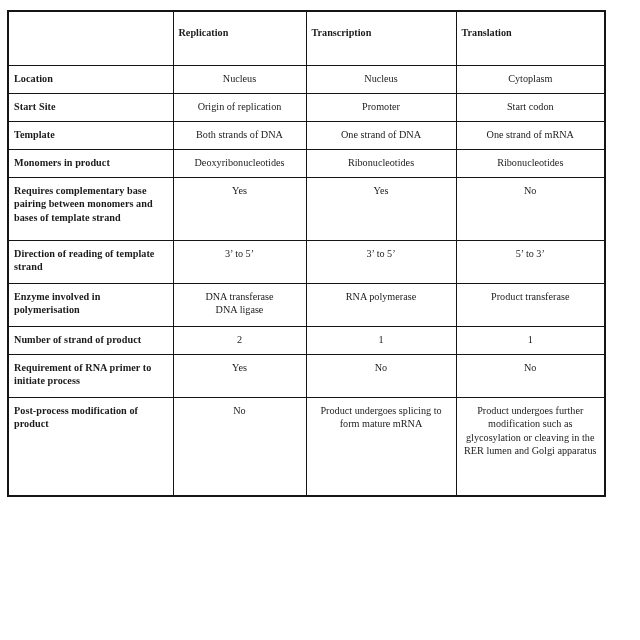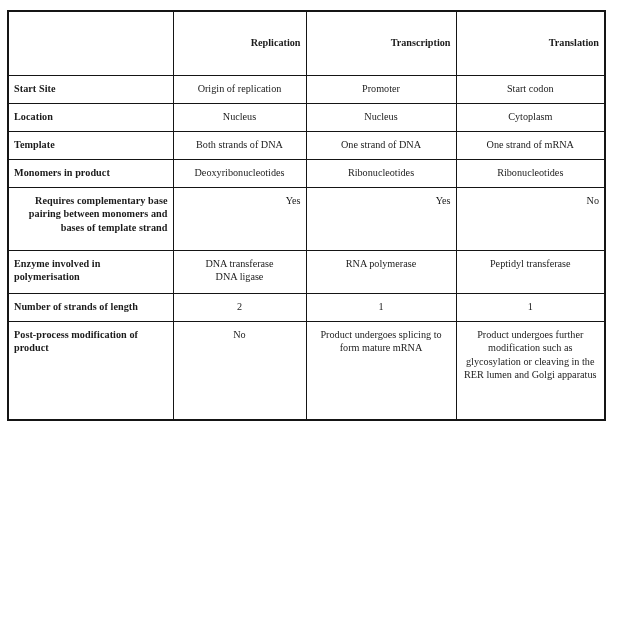--- a/index.html
+++ b/index.html
@@ -53,36 +53,36 @@
 
   
   td.val {
     text-align: center;
     font-weight: normal;
   }
 
   
   tr.head td {
     font-weight: bold;
-    text-align: right;
-    padding-top: 24px;
+    text-align: left;
+    padding-top: 14px;
     padding-bottom: 9px;
   }
   tr.head td.corner {
     border-left: none;
   }
 
   .multiline {
     white-space: pre-line;
   }
 
   
   tr.h-sm td { height: 15px; }
   tr.h-md td { height: 30px; }
-  tr.h-lg td { height: 50px; text-align: right; }
+  tr.h-lg td { height: 50px; }
   tr.h-xl td { height: 85px; }
 </style>
 </head>
 <body>
 
 <div id="table-wrap">
   <table class="cmp">
     <colgroup>
       <col class="c0">
         <col class="c1">
@@ -92,31 +92,31 @@
     <tbody>
 
       <tr class="head h-md">
         <td class="corner"></td>
         <td>Replication</td>
         <td>Transcription</td>
         <td>Translation</td>
       </tr>
 
       <tr class="h-sm">
+        <td class="rowhead">Location</td>
+        <td class="val">Nucleus</td>
+        <td class="val">Nucleus</td>
+        <td class="val">Cytoplasm</td>
+      </tr>
+
+      <tr class="h-sm">
         <td class="rowhead">Start Site</td>
         <td class="val">Origin of replication</td>
         <td class="val">Promoter</td>
         <td class="val">Start codon</td>
-      </tr>
-
-      <tr class="h-sm">
-        <td class="rowhead">Location</td>
-        <td class="val">Nucleus</td>
-        <td class="val">Nucleus</td>
-        <td class="val">Cytoplasm</td>
       </tr>
 
       <tr class="h-sm">
         <td class="rowhead">Template</td>
         <td class="val">Both strands of DNA</td>
         <td class="val">One strand of DNA</td>
         <td class="val">One strand of mRNA</td>
       </tr>
 
 
@@ -129,37 +129,49 @@
 
       <tr class="h-lg">
         <td class="rowhead">Requires complementary base pairing between monomers and bases of template strand</td>
         <td class="val">Yes</td>
         <td class="val">Yes</td>
         <td class="val">No</td>
       </tr>
 
 
 
+      <tr class="h-md">
+        <td class="rowhead">Direction of reading of template strand</td>
+        <td class="val">3’ to 5’</td>
+        <td class="val">3’ to 5’</td>
+        <td class="val">5’ to 3’</td>
+      </tr>
 
       <tr class="h-md">
         <td class="rowhead">Enzyme involved in polymerisation</td>
         <td class="val multiline">DNA transferase
 DNA ligase</td>
         <td class="val">RNA polymerase</td>
-        <td class="val">Peptidyl transferase</td>
+        <td class="val">Product transferase</td>
       </tr>
 
 
       <tr class="h-sm">
-        <td class="rowhead">Number of strands of length</td>
+        <td class="rowhead">Number of strand of product</td>
         <td class="val">2</td>
         <td class="val">1</td>
         <td class="val">1</td>
       </tr>
 
+      <tr class="h-md">
+        <td class="rowhead">Requirement of RNA primer to initiate process</td>
+        <td class="val">Yes</td>
+        <td class="val">No</td>
+        <td class="val">No</td>
+      </tr>
 
       <tr class="h-xl">
         <td class="rowhead">Post-process modification of product</td>
         <td class="val">No</td>
         <td class="val">Product undergoes splicing to form mature mRNA</td>
         <td class="val">Product undergoes further modification such as glycosylation or cleaving in the RER lumen and Golgi apparatus</td>
       </tr>
 
     </tbody>
   </table>

